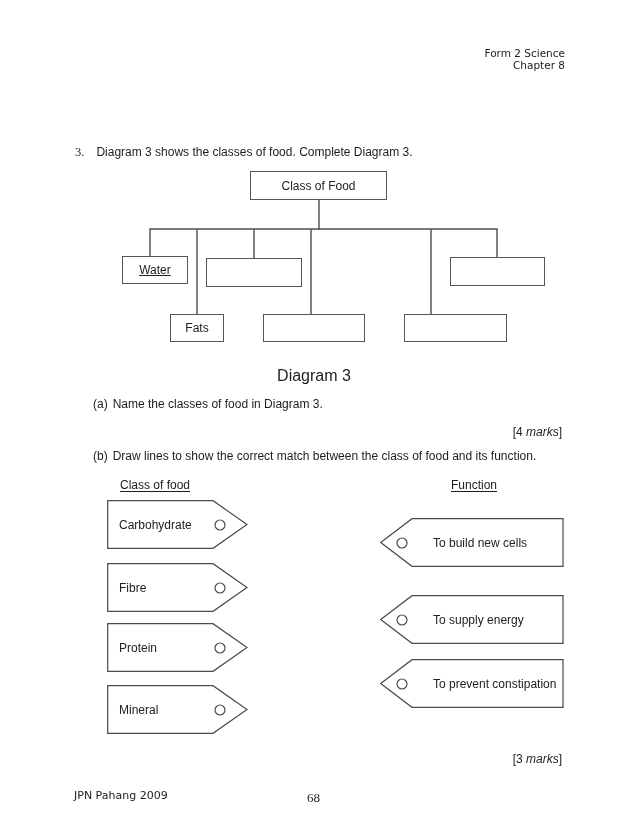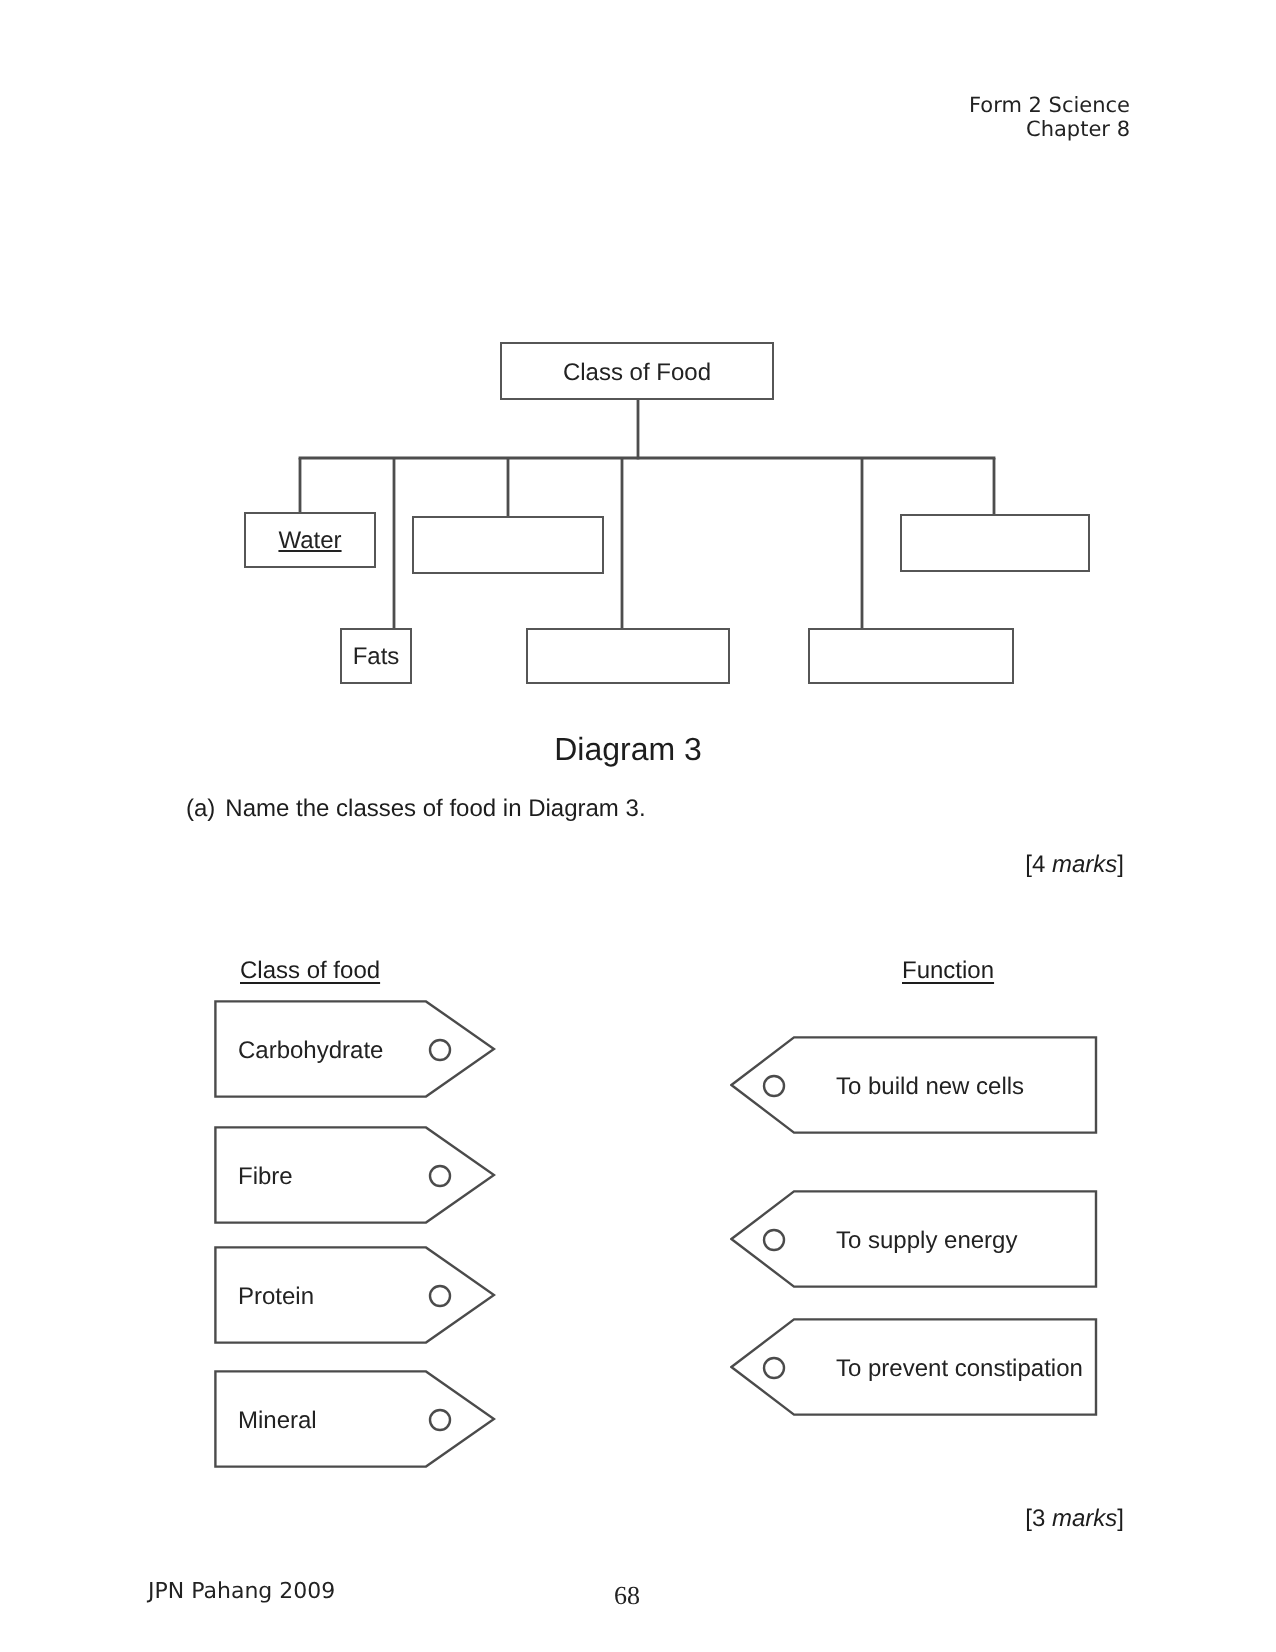--- a/index.html
+++ b/index.html
@@ -20,65 +20,71 @@
   }
   .caption{position:absolute;top:351px;left:214px;width:200px;text-align:center;font-size:16px;}
   .part{position:absolute;font-size:12px;white-space:nowrap;}
   .plabel{margin-right:5px;}
   .marks{position:absolute;right:76px;font-size:12px;white-space:nowrap;}
   .marks i{font-family:"Liberation Sans",sans-serif;}
   .colhdr{position:absolute;font-size:12px;text-decoration:underline;text-underline-offset:2px;}
   .tag{position:absolute;}
   .tag svg{position:absolute;left:0;top:0;display:block;}
   .tagL{left:107px;width:141px;height:49px;}
-  .tagR{left:365px;width:184px;height:67px;}
+  .tagR{left:380px;width:184px;height:67px;}
   .tagL .lbl{position:absolute;left:12px;top:0;height:49px;display:flex;align-items:center;font-size:12px;color:#222;}
   .tagR .lbl{position:absolute;left:53px;top:0;height:49px;display:flex;align-items:center;font-size:12px;color:#222;}
   .footer-credit{position:absolute;left:74px;top:773px;font-family:"DejaVu Sans",sans-serif;font-size:11px;color:#222;}
   .page-num{position:absolute;left:307px;top:774px;font-family:"Liberation Serif",serif;font-size:13px;color:#222;}
 </style>
 </head>
 <body>
 
 <div class="page">
 
   <div class="hdr">
     <div>Form 2 Science</div>
     <div>Chapter 8</div>
   </div>
 
+  <div class="qline">
+    <span class="qnum">3.</span><span>Diagram 3 shows the classes of food. Complete Diagram 3.</span>
+  </div>
 
   <svg class="connectors" width="470" height="185">
     <g stroke="#4d4d4d" stroke-width="1.4" fill="none">
       <line x1="219" y1="34" x2="219" y2="63.7"></line>
       <line x1="49.3" y1="63" x2="397.7" y2="63"></line>
       <line x1="50" y1="63" x2="50" y2="91"></line>
       <line x1="97" y1="63" x2="97" y2="149"></line>
       <line x1="154" y1="63" x2="154" y2="93"></line>
       <line x1="211" y1="63" x2="211" y2="149"></line>
       <line x1="331" y1="63" x2="331" y2="149"></line>
       <line x1="397" y1="63" x2="397" y2="92"></line>
     </g>
   </svg>
 
   <div class="dbox" style="left:250px;top:155px;width:137px;height:29px;">Class of Food</div>
   <div class="dbox" style="left:122px;top:240px;width:66px;height:28px;text-decoration:underline;">Water</div>
   <div class="dbox" style="left:206px;top:242px;width:96px;height:29px;"></div>
   <div class="dbox" style="left:450px;top:241px;width:95px;height:29px;"></div>
-  <div class="dbox" style="left:170px;top:298px;width:36px;height:28px;">Fats</div>
+  <div class="dbox" style="left:170px;top:298px;width:54px;height:28px;">Fats</div>
   <div class="dbox" style="left:263px;top:298px;width:102px;height:28px;"></div>
   <div class="dbox" style="left:404px;top:298px;width:103px;height:28px;"></div>
 
   <div class="caption">Diagram 3</div>
 
   <div class="part" style="top:381px;left:93px;">
     <span class="plabel">(a)</span><span>Name the classes of food in Diagram 3.</span>
   </div>
   <div class="marks" style="top:409px;"><span>[4 </span><i>marks</i><span>]</span></div>
 
+  <div class="part" style="top:433px;left:93px;">
+    <span class="plabel">(b)</span><span>Draw lines to show the correct match between the class of food and its function.</span>
+  </div>
 
   <div class="colhdr" style="left:120px;top:462px;">Class of food</div>
   <div class="colhdr" style="left:451px;top:462px;">Function</div>
 
   <div class="tag tagL" style="top:484px;">
     <svg width="141" height="49">
       <polygon points="0.7,0.7 106,0.7 140,24.5 106,48.3 0.7,48.3" fill="none" stroke="#4b4b4b" stroke-width="1.2"></polygon>
       <circle cx="113" cy="25" r="5" fill="none" stroke="#4b4b4b" stroke-width="1.2"></circle>
     </svg>
     <span class="lbl">Carbohydrate</span>

